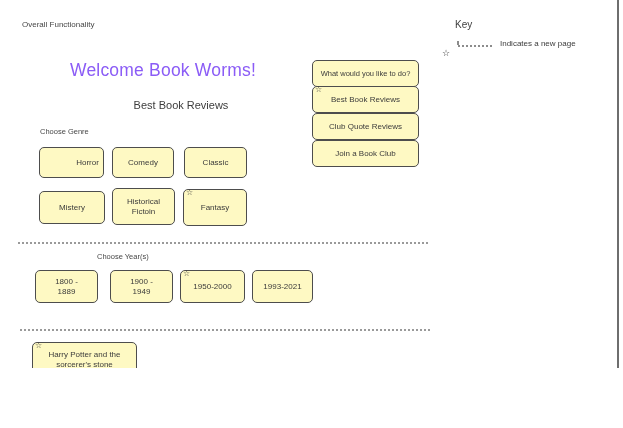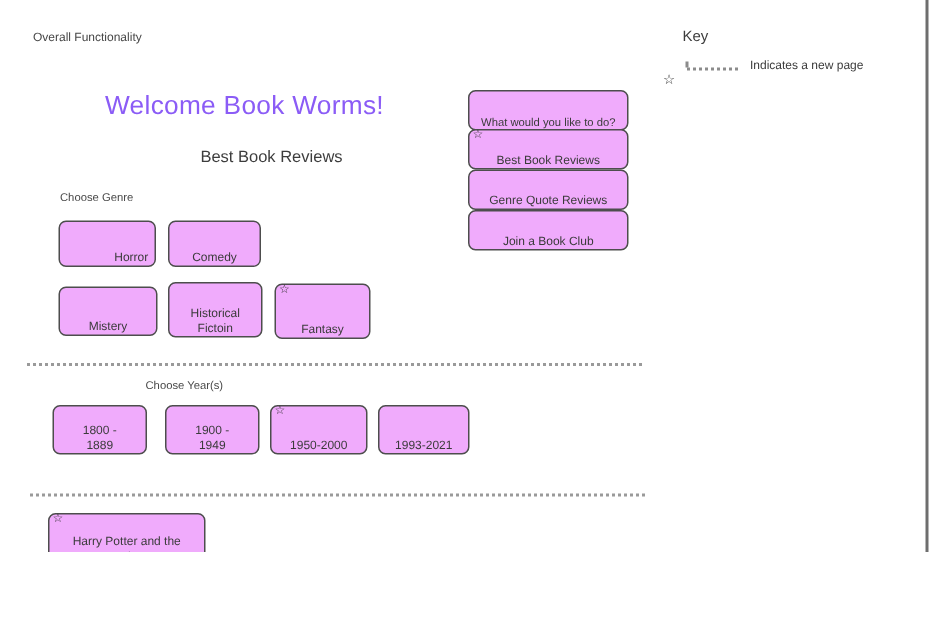--- a/index.html
+++ b/index.html
@@ -32,24 +32,24 @@
     font-size: 17.5px; color: #8b5cf6;
     letter-spacing: 0.2px;
   }
   .sub-title {
     left: 101px; top: 99px; width: 160px;
     font-size: 11px; text-align: center; color: #3d3d3d;
   }
 
   .wf-box {
     position: absolute;
-    background: #f0abfc;
+    background: #fef9c3;
     border: 1.5px solid #4d4d4d;
     border-radius: 5px;
-    display: flex; align-items: flex-end; justify-content: center;
+    display: flex; align-items: center; justify-content: center;
     font-size: 8px; color: #3b3b3b; text-align: center;
     line-height: 1.25;
   }
   .multiline { white-space: pre-line; }
 
   .corner-star {
     position: absolute; top: -1px; left: 2px;
     font-size: 8px; line-height: 8px; color: #333;
   }
 
@@ -92,20 +92,23 @@
   <div class="abs sub-title">Best Book Reviews</div>
 
   <div class="abs tiny-label" style="left:40px; top:127px;">Choose Genre</div>
 
   <div class="wf-box" style="left:39px; top:147px; width:65px; height:31px;padding-left:32px;">
     <span>Horror</span>
   </div>
   <div class="wf-box" style="left:112px; top:147px; width:62px; height:31px;">
     <span>Comedy</span>
   </div>
+  <div class="wf-box" style="left:184px; top:147px; width:63px; height:31px;">
+    <span>Classic</span>
+  </div>
 
   <div class="wf-box" style="left:39px; top:191px; width:66px; height:33px;">
     <span>Mistery</span>
   </div>
   <div class="wf-box multiline" style="left:112px; top:188px; width:63px; height:37px;">
     <span class="multiline">Historical
 Fictoin</span>
   </div>
   <div class="wf-box" style="left:183px; top:189px; width:64px; height:37px;">
     <span class="corner-star">☆</span>
@@ -144,21 +147,21 @@
   </div>
 
   <div class="wf-box menu-box menu-prompt" style="top:60px; height:27px;">
     <span>What would you like to do?</span>
   </div>
   <div class="wf-box menu-box" style="top:86px; height:27px;">
     <span class="corner-star">☆</span>
     <span>Best Book Reviews</span>
   </div>
   <div class="wf-box menu-box" style="top:113px; height:27px;">
-    <span>Genre Quote Reviews</span>
+    <span>Club Quote Reviews</span>
   </div>
   <div class="wf-box menu-box" style="top:140px; height:27px;">
     <span>Join a Book Club</span>
   </div>
 
   <div class="abs key-title">Key</div>
 
   <div class="key-tick"></div>
   <div class="key-dotted"></div>
   <div class="abs key-text-1">Indicates a new page</div>

